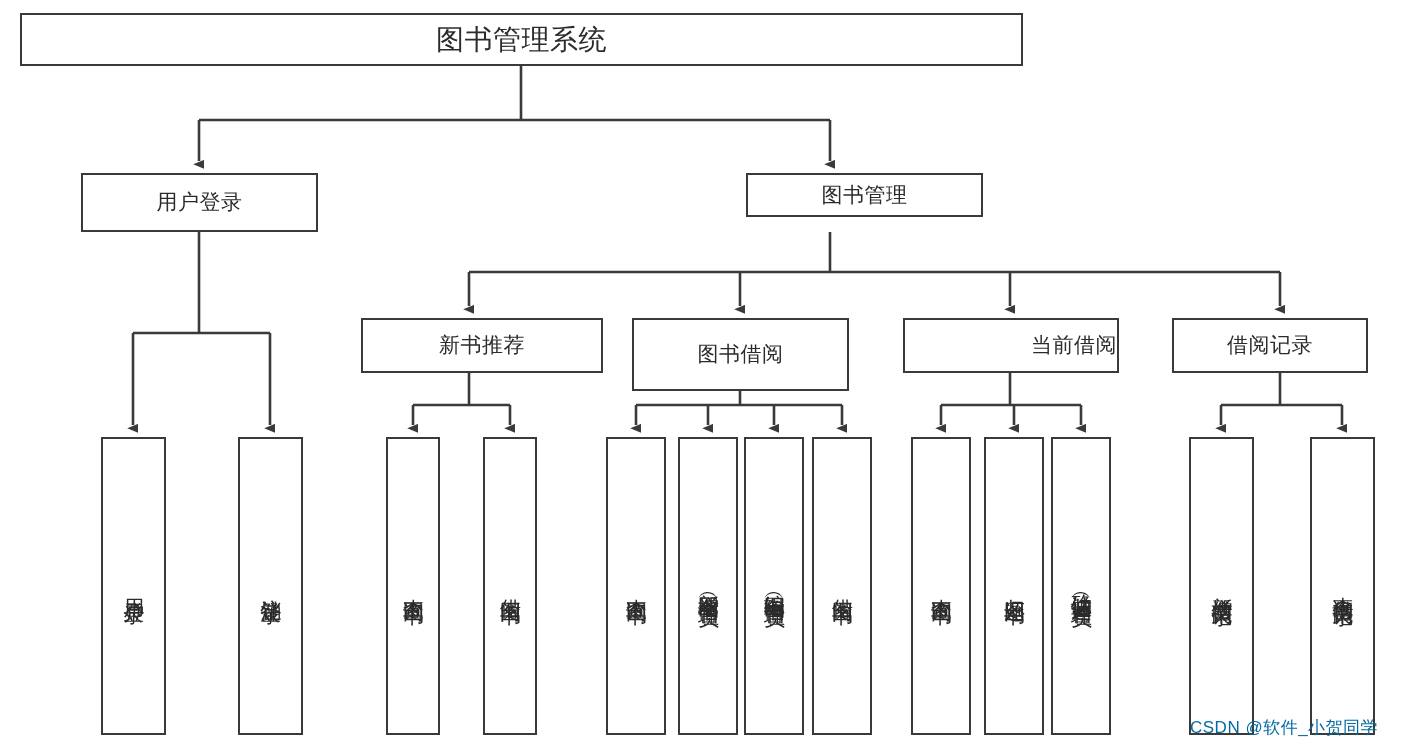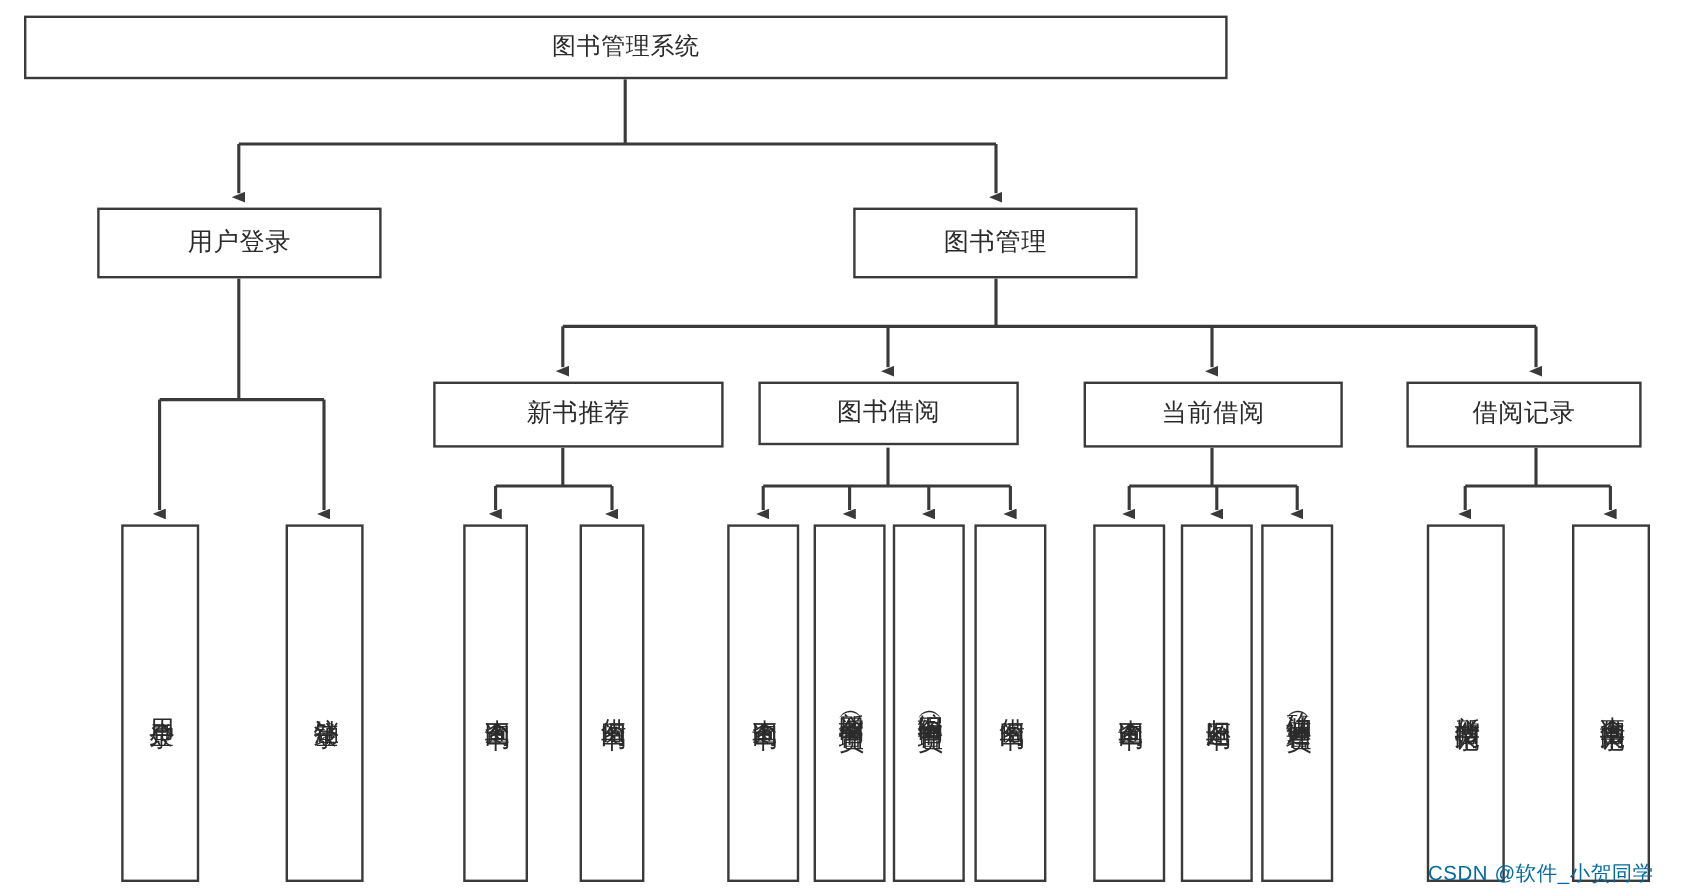--- a/index.html
+++ b/index.html
@@ -28,21 +28,21 @@
     justify-content: center;
     color: #2b2b2b;
     line-height: 1.18;
   }
   .node.horiz {
     font-size: 21px;
     letter-spacing: 0.5px;
     white-space: nowrap;
   }
   .node.root {
-    font-size: 20px;
+    font-size: 28px;
   }
   .node.vert {
     writing-mode: vertical-rl;
     text-orientation: upright;
     font-size: 21px;
     letter-spacing: 1px;
     align-items: center;
     justify-content: center;
     padding: 4px 0;
     text-align: center;
@@ -128,31 +128,31 @@
     </g>
   </svg>
 
   <div class="node horiz root" style="left:20px; top:13px; width:1003px; height:53px;">
     <span>图书管理系统</span>
   </div>
 
   <div class="node horiz" style="left:81px; top:173px; width:237px; height:59px;">
     <span>用户登录</span>
   </div>
-  <div class="node horiz" style="left:711px; top:173px; width:237px; height:59px;">
+  <div class="node horiz" style="left:746px; top:173px; width:237px; height:44px;">
     <span>图书管理</span>
   </div>
 
   <div class="node horiz" style="left:361px; top:318px; width:242px; height:55px;">
     <span>新书推荐</span>
   </div>
-  <div class="node horiz" style="left:632px; top:318px; width:217px; height:53px;">
+  <div class="node horiz" style="left:632px; top:318px; width:217px; height:73px;">
     <span>图书借阅</span>
   </div>
-  <div class="node horiz" style="left:903px; top:318px; width:216px; height:55px;">
+  <div class="node horiz" style="left:903px; top:318px; width:216px; height:55px;justify-content:flex-end;">
     <span>当前借阅</span>
   </div>
   <div class="node horiz" style="left:1172px; top:318px; width:196px; height:55px;">
     <span>借阅记录</span>
   </div>
 
   <div class="node vert" style="left:101px; top:437px; width:65px; height:298px;">
     <span class="vlabel">用户登录</span>
   </div>
   <div class="node vert" style="left:238px; top:437px; width:65px; height:298px;">

